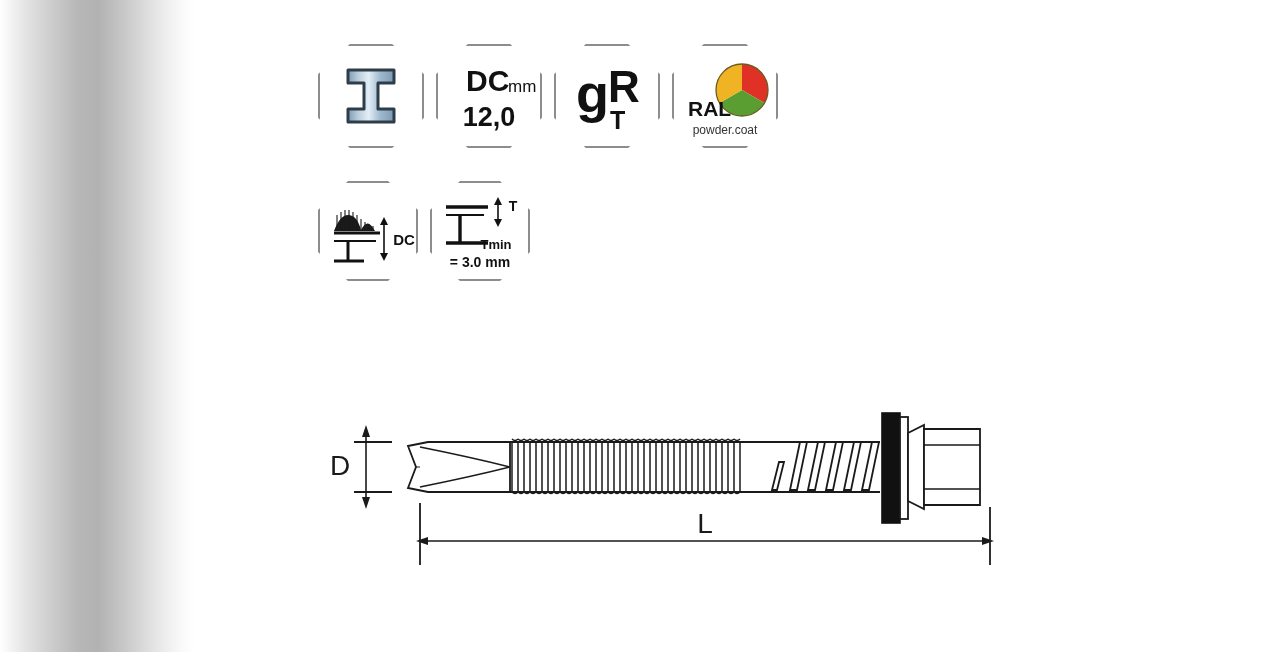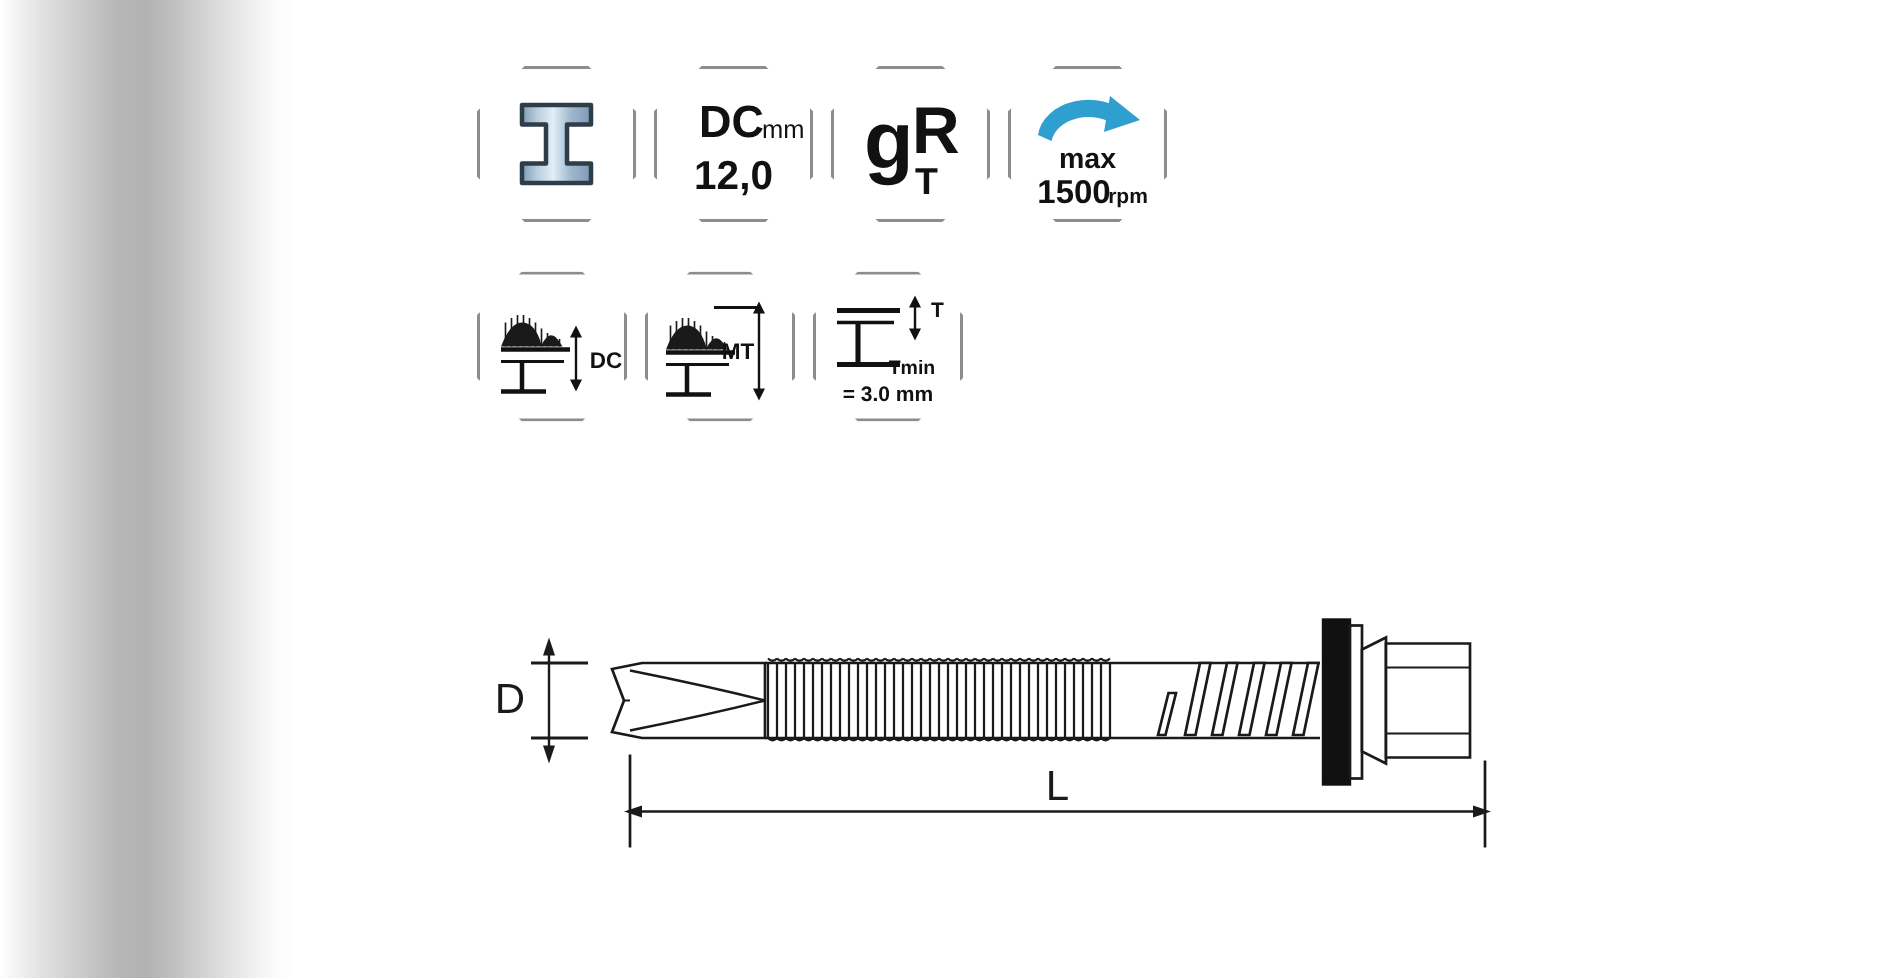--- a/index.html
+++ b/index.html
@@ -83,34 +83,35 @@
     <div class="oct">
       <div class="oct-bg"></div>
       <svg width="106" height="104" viewBox="0 0 106 104">
         <text x="22" y="68" font-family="Liberation Sans, sans-serif" font-size="54" font-weight="bold" fill="#111">g</text>
         <text x="54" y="58" font-family="Liberation Sans, sans-serif" font-size="44" font-weight="bold" fill="#111">R</text>
         <text x="56" y="85" font-family="Liberation Sans, sans-serif" font-size="25" font-weight="bold" fill="#111">T</text>
       </svg>
     </div>
 
 
-
-
-    <div class="oct">
-      <div class="oct-bg"></div>
-      <svg width="106" height="104" viewBox="0 0 106 104">
-        <g fill="#2f9fd0">
-          <path d="M20 46 A34 26 0 0 1 80 32 L72 40 A25 19 0 0 0 29 50 Z"></path>
-          <path d="M68 20 L88 36 L64 44 Z"></path>
-        </g>
-        <text x="53" y="68" text-anchor="middle" font-family="Liberation Sans, sans-serif" font-size="19" font-weight="bold" fill="#111">max</text>
-        <text x="44" y="91" text-anchor="middle" font-family="Liberation Sans, sans-serif" font-size="22" font-weight="bold" fill="#111">1500</text>
-        <text x="80" y="91" text-anchor="middle" font-family="Liberation Sans, sans-serif" font-size="14" font-weight="bold" fill="#111">rpm</text>
-      </svg>
-    </div>
+    <div class="oct">
+      <div class="oct-bg"></div>
+      <svg width="106" height="104" viewBox="0 0 106 104">
+        <g>
+          <path d="M70 46 L70 20 A26 26 0 0 1 92.5 59 Z" fill="#e03127"></path>
+          <path d="M70 46 L92.5 59 A26 26 0 0 1 47.5 59 Z" fill="#5a9e31"></path>
+          <path d="M70 46 L47.5 59 A26 26 0 0 1 70 20 Z" fill="#f0b323"></path>
+          <circle cx="70" cy="46" r="26" fill="none" stroke="#6a5c20" stroke-width="1.3"></circle>
+        </g>
+        <text x="16" y="72" font-family="Liberation Sans, sans-serif" font-size="21" font-weight="bold" fill="#111">RAL</text>
+        <text x="53" y="90" text-anchor="middle" font-family="Liberation Sans, sans-serif" font-size="12" fill="#333">powder.coat</text>
+      </svg>
+    </div>
+
+
   </div>
 
   <div class="icon-row" id="row2">
 
     <div class="oct oct-sm">
       <div class="oct-bg"></div>
       <svg width="100" height="100" viewBox="0 0 100 100">
         <g stroke="#111" fill="none">
           <path d="M16 52 H62" stroke-width="3"></path>
           <path d="M16 60 H58" stroke-width="2"></path>
@@ -125,44 +126,20 @@
         </g>
         <g stroke="#111" stroke-width="1.6">
           <path d="M66 40 V76"></path>
           <path d="M62 44 L66 36 L70 44 Z" fill="#111" stroke="none"></path>
           <path d="M62 72 L66 80 L70 72 Z" fill="#111" stroke="none"></path>
         </g>
         <text x="86" y="64" text-anchor="middle" font-family="Liberation Sans, sans-serif" font-size="15" font-weight="bold" fill="#111">DC</text>
       </svg>
     </div>
 
-    <div class="oct oct-sm">
-      <div class="oct-bg"></div>
-      <svg width="100" height="100" viewBox="0 0 100 100">
-        <g stroke="#111" fill="none">
-          <path d="M14 54 H60" stroke-width="3"></path>
-          <path d="M14 62 H56" stroke-width="2"></path>
-          <path d="M28 62 V82" stroke-width="3"></path>
-          <path d="M14 82 H44" stroke-width="3"></path>
-        </g>
-        <g fill="#1a1a1a">
-          <path d="M14 52 q6 -16 14 -16 q9 0 13 15 q6 -12 12 -2 l2 3 H14 Z"></path>
-          <g stroke="#1a1a1a" stroke-width="1.1">
-            <path d="M17 36 V52 M21 33 V52 M25 31 V52 M29 31 V52 M33 33 V52 M37 36 V52 M41 40 V52 M45 43 V52 M49 45 V52 M53 47 V52"></path>
-          </g>
-        </g>
-        <g stroke="#111" stroke-width="1.6">
-          <path d="M76 24 V82"></path>
-          <path d="M72 28 L76 20 L80 28 Z" fill="#111" stroke="none"></path>
-          <path d="M72 78 L76 86 L80 78 Z" fill="#111" stroke="none"></path>
-          <path d="M46 24 H76" stroke-width="2"></path>
-        </g>
-        <text x="62" y="58" text-anchor="middle" font-family="Liberation Sans, sans-serif" font-size="15" font-weight="bold" fill="#111">MT</text>
-      </svg>
-    </div>
 
     <div class="oct oct-sm">
       <div class="oct-bg"></div>
       <svg width="100" height="100" viewBox="0 0 100 100">
         <g stroke="#111" fill="none">
           <path d="M16 26 H58" stroke-width="3.4"></path>
           <path d="M16 34 H54" stroke-width="2.2"></path>
           <path d="M30 34 V62" stroke-width="3.4"></path>
           <path d="M16 62 H58" stroke-width="3.4"></path>
         </g>

